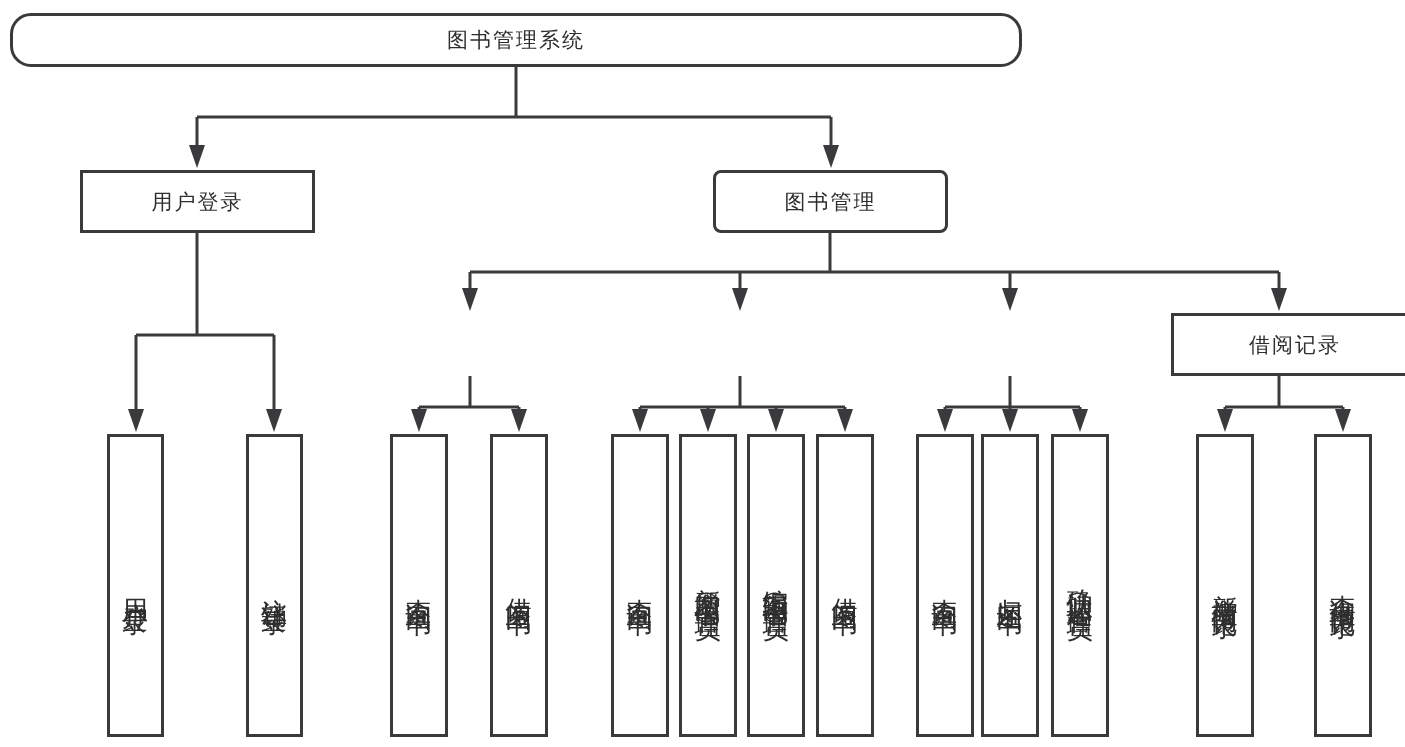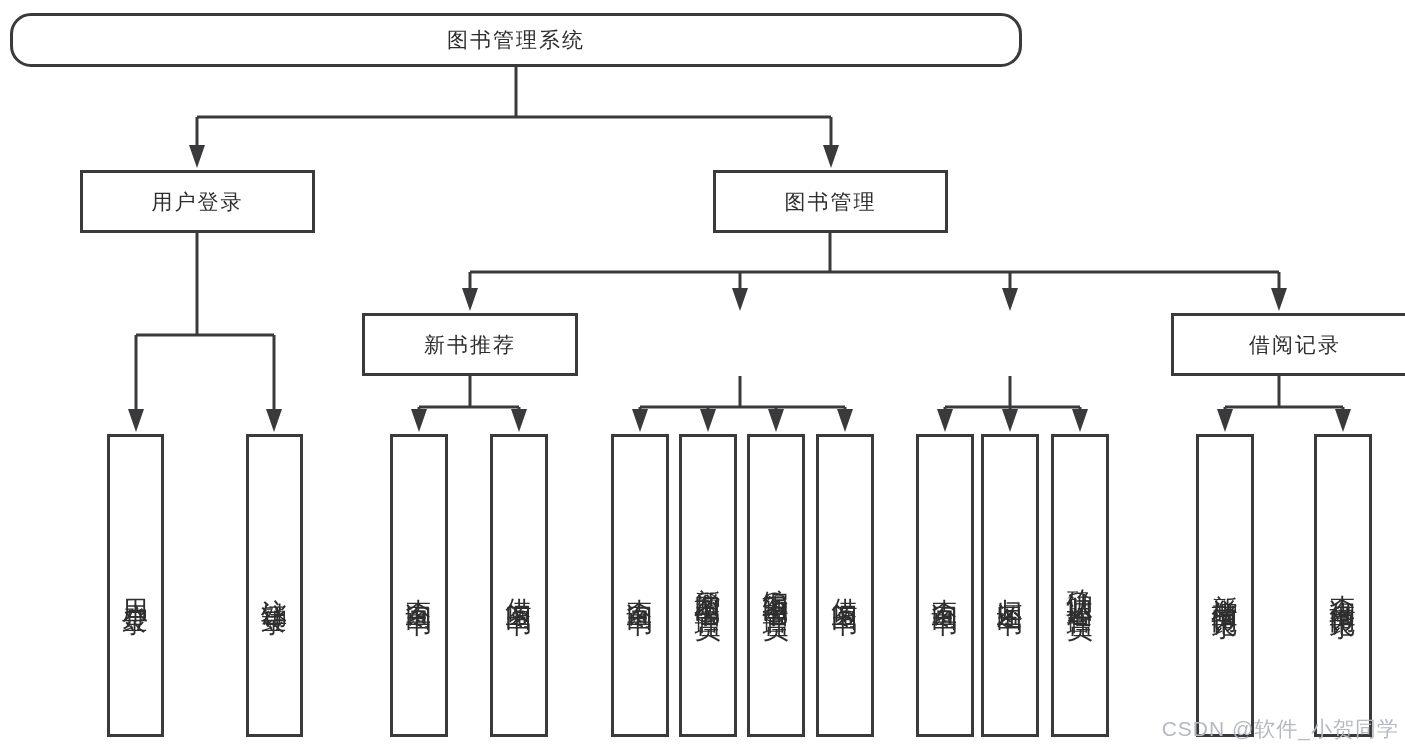--- a/index.html
+++ b/index.html
@@ -119,27 +119,24 @@
     </g>
   </svg>
 
   <div class="node h" style="left:10px;top:13px;width:1012px;height:54px;border-radius:21px;">
     <span class="label">图书管理系统</span>
   </div>
 
   <div class="node h" style="left:80px;top:170px;width:235px;height:63px;">
     <span class="label">用户登录</span>
   </div>
-  <div class="node h" style="left:713px;top:170px;width:235px;height:63px;">
+  <div class="node h" style="left:713px;top:170px;width:235px;height:63px;border-radius:8px;">
     <span class="label">图书管理</span>
   </div>
 
-  <div class="node h" style="left:362px;top:313px;width:216px;height:63px;">
-    <span class="label">新书推荐</span>
-  </div>
   <div class="node h" style="left:1171px;top:313px;width:248px;height:63px;text-align:center;">
     <span class="label">借阅记录</span>
   </div>
 
   <div class="node v" style="left:107px;top:434px;width:57px;height:303px;">
     <span class="label">用户登录</span>
   </div>
   <div class="node v" style="left:246px;top:434px;width:57px;height:303px;">
     <span class="label">注销登录</span>
   </div>
@@ -174,15 +171,14 @@
     <span class="label">确认归还（管理员）</span>
   </div>
 
   <div class="node v" style="left:1196px;top:434px;width:58px;height:303px;">
     <span class="label">新增借阅记录</span>
   </div>
   <div class="node v" style="left:1314px;top:434px;width:58px;height:303px;">
     <span class="label">查询借阅记录</span>
   </div>
 
-  <div class="watermark">CSDN @软件_小贺同学</div>
 
 </div>
 
 </body></html>

